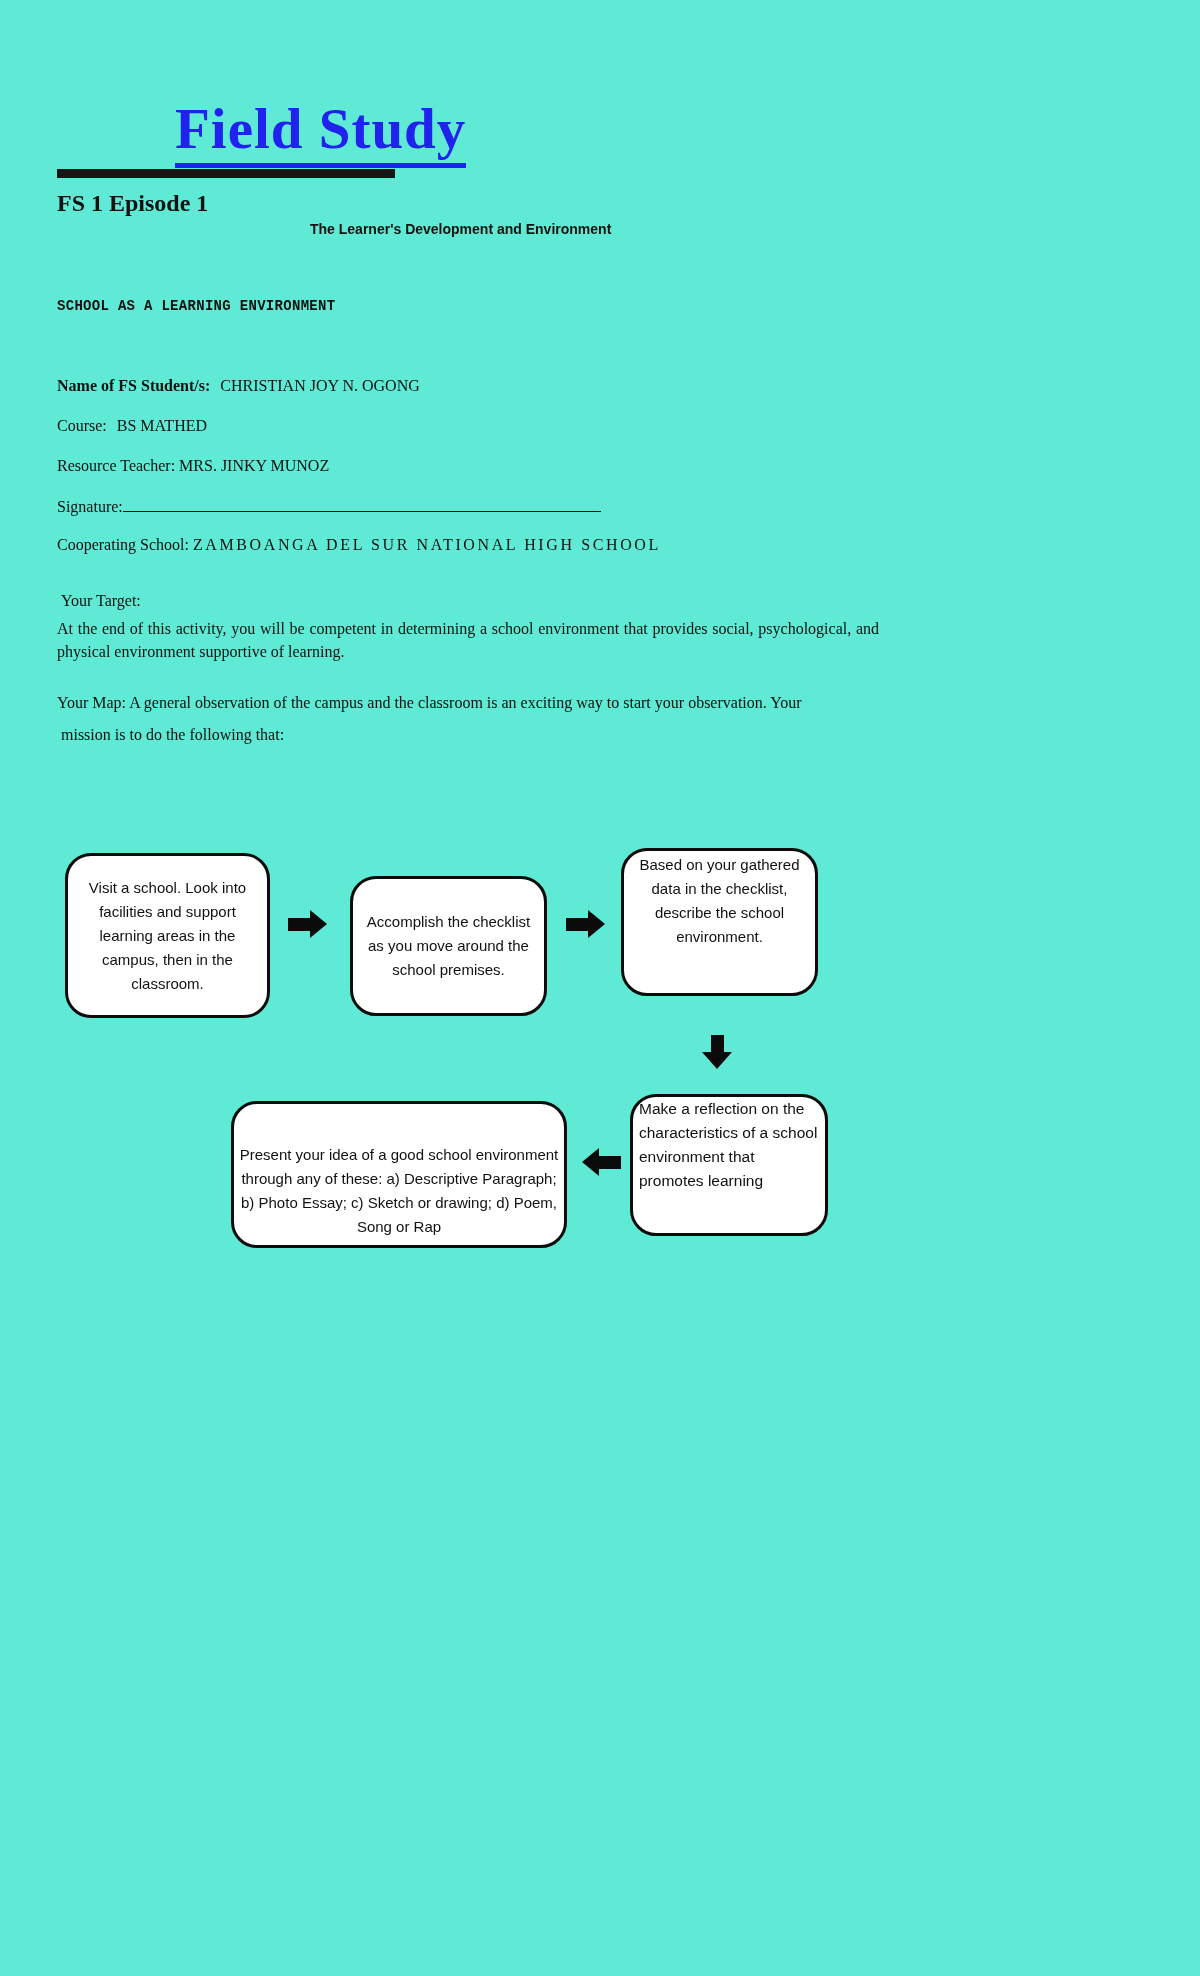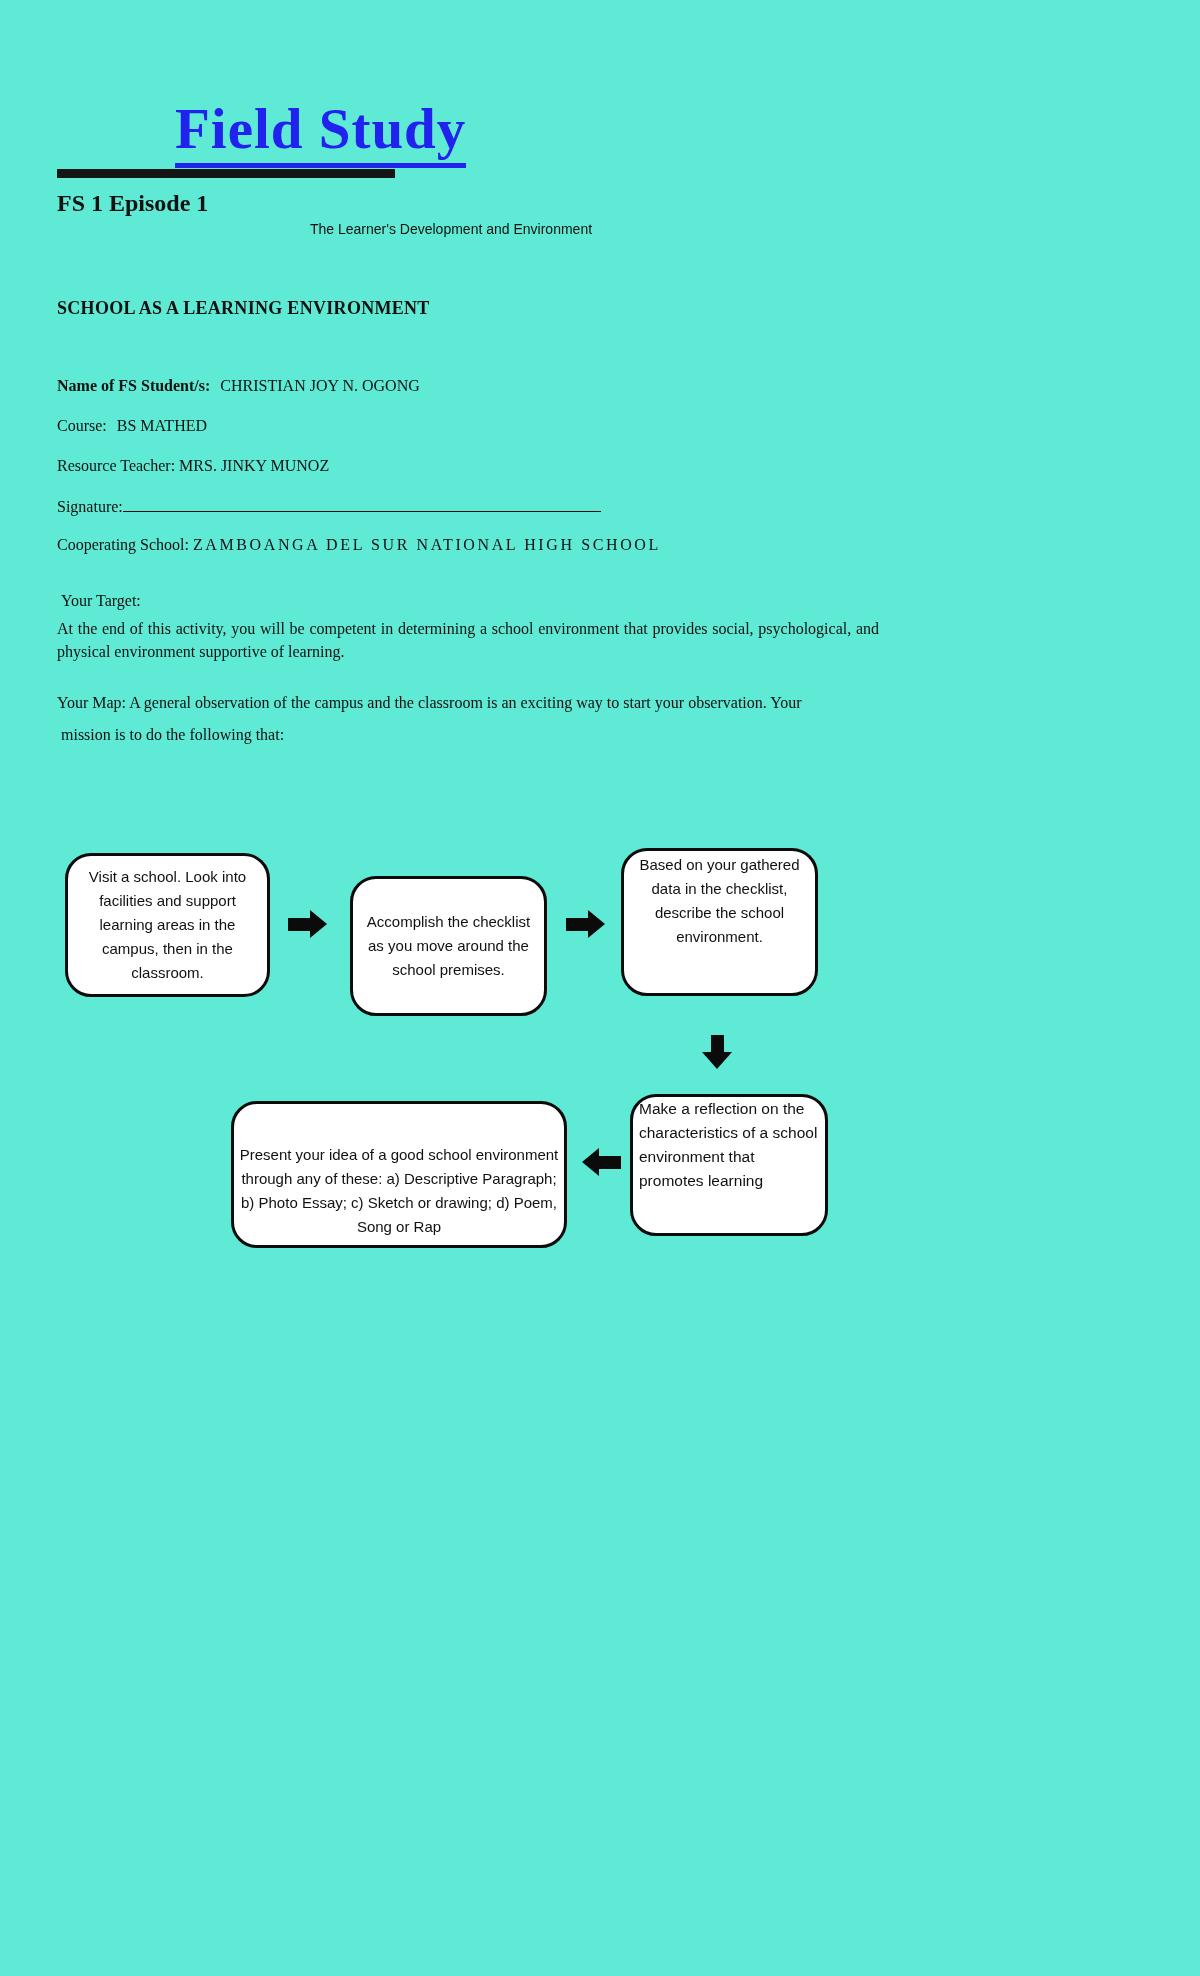--- a/index.html
+++ b/index.html
@@ -35,26 +35,27 @@
     background: #151515;
   }
   .episode {
     left: 57px; top: 190px;
     font-size: 24px; font-weight: bold;
     margin: 0;
   }
   .subtitle {
     left: 310px; top: 221px;
     font-family: "Liberation Sans", sans-serif;
-    font-size: 14px; font-weight: normal;
+    font-size: 14px; font-weight: bold;
   }
   .section-title {
     left: 57px; top: 298px;
-    font-size: 18px; font-weight: bold;
+    font-size: 14px; font-weight: bold;
     letter-spacing: 0.3px;
+    font-family: Liberation Mono, monospace;
   }
 
   
   .form-line {
     left: 57px;
     font-size: 16px;
     white-space: nowrap;
   }
   .lbl-bold { font-weight: bold; }
   .spacer { display:inline-block; width: 10px; }
@@ -88,21 +89,21 @@
     font-family: "Liberation Sans", sans-serif;
     font-size: 15px;
     line-height: 24px;
     display: flex;
     box-sizing: border-box;
   }
   .fc-box .txt { width: 100%; }
   .fc-center { text-align: center; }
   .fc-left { text-align: left; }
 
-  .box1 { left: 65px;  top: 853px; width: 205px; height: 144px; align-items: center; padding: 6px 10px; }
+  .box1 { left: 65px;  top: 853px; width: 205px; height: 165px; align-items: center; padding: 6px 10px; }
   .box2 { left: 350px; top: 876px; width: 197px; height: 140px; align-items: center; padding: 6px 4px; }
   .box3 { left: 621px; top: 848px; width: 197px; height: 148px; align-items: flex-start; padding: 2px 2px; }
   .box4 { left: 630px; top: 1094px; width: 198px; height: 142px; align-items: flex-start; padding: 0px 6px; font-size: 15.5px; line-height: 24px; }
   .box5 { left: 231px; top: 1101px; width: 336px; height: 147px; align-items: flex-end; padding: 6px 2px; }
 
   
   .arrow { position: absolute; display: flex; align-items: center; }
   .arrow .bar { background: #0b0b0b; }
   .arrow .tip { width: 0; height: 0; }
   .arrow-right .bar { width: 22px; height: 13px; }

